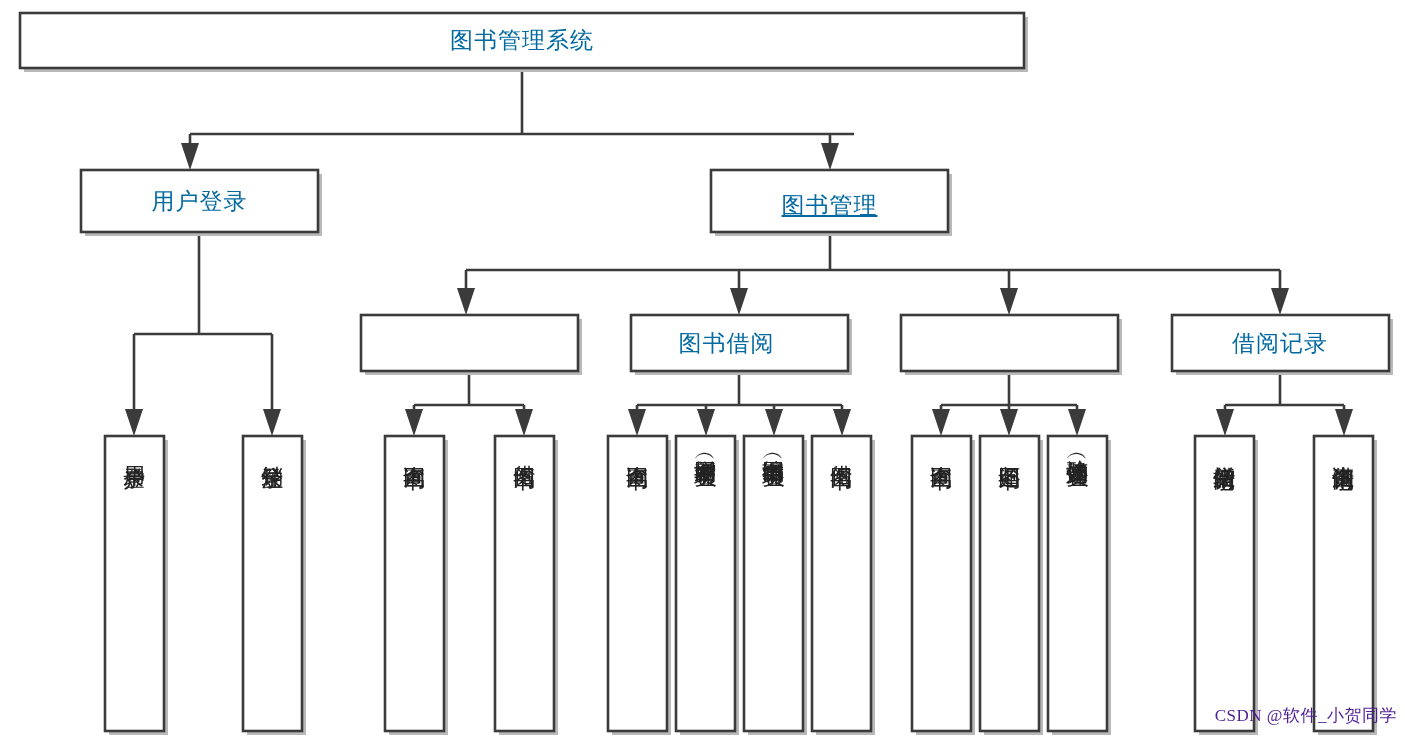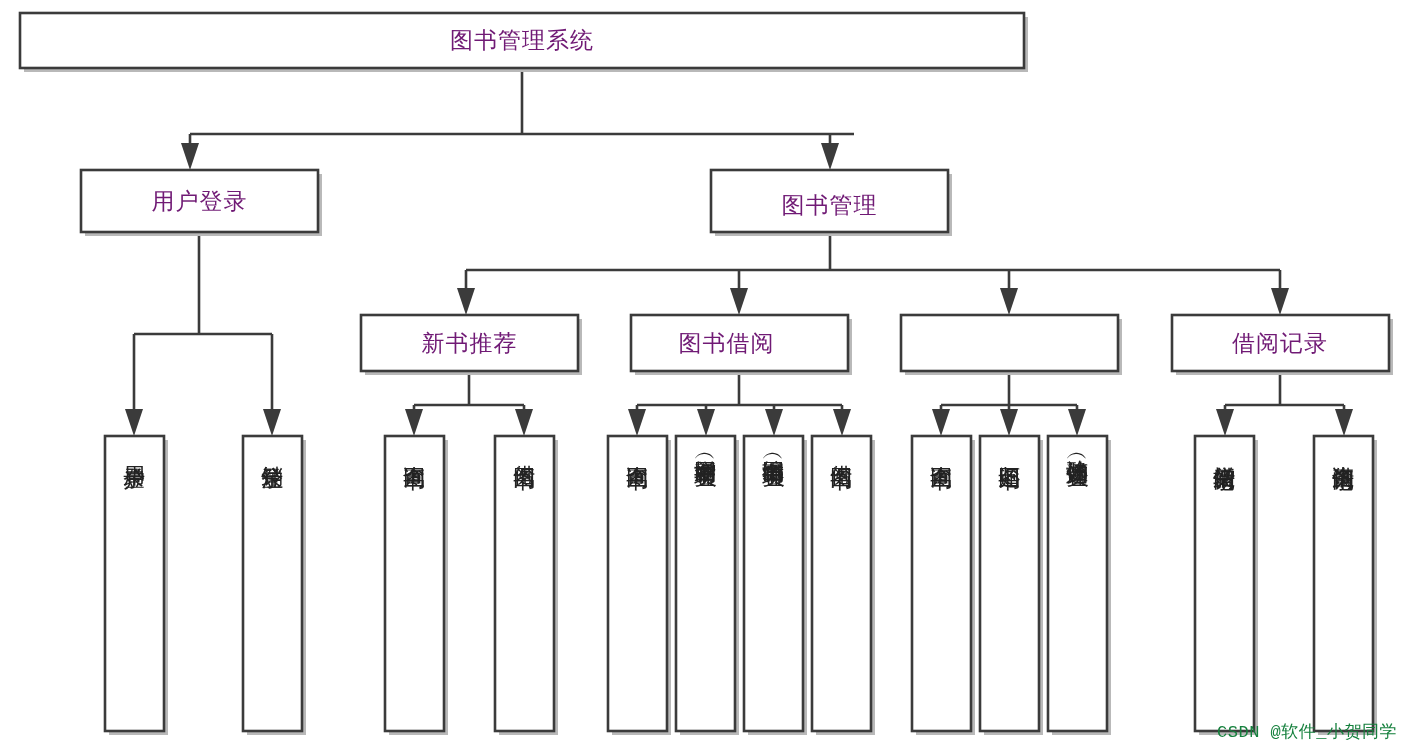--- a/index.html
+++ b/index.html
@@ -60,30 +60,30 @@
     white-space: nowrap;
   }
   .hlabel-wrap {
     position: absolute;
     display: flex;
     align-items: center;
     justify-content: center;
     pointer-events: none;
     font-family: "Liberation Sans", "DejaVu Sans", sans-serif;
     font-size: 23px;
-    color: #701a75;
+    color: #0369a1;
     letter-spacing: 1px;
   }
   #watermark {
     position: absolute;
     right: 8px;
-    bottom: 4px;
-    font-family: Liberation Mono, monospace;
+    bottom: 20px;
+    font-family: Liberation Serif, serif;
     font-size: 17px;
-    color: #15803d;
+    color: #4c1d95;
     letter-spacing: 0.5px;
     user-select: none;
   }
 </style>
 </head>
 <body>
 
 <div id="diagram-root">
 
   <svg id="tree-svg" viewBox="0 0 1405 747">
@@ -210,23 +210,22 @@
 
     <rect class="node-shadow" x="1199" y="440" width="59" height="295"></rect>
     <rect class="node-box" x="1195" y="436" width="59" height="295"></rect>
     <rect class="node-shadow" x="1318" y="440" width="59" height="295"></rect>
     <rect class="node-box" x="1314" y="436" width="59" height="295"></rect>
   </svg>
 
   <div class="hlabel-wrap" style="left:20px; top:13px; width:1004px; height:55px;">图书管理系统</div>
 
   <div class="hlabel-wrap" style="left:81px; top:170px; width:237px; height:62px;">用户登录</div>
-  <div class="hlabel-wrap" style="left:711px; top:170px; width:237px; height:70px;">图书管理</div>
-
-  <div class="hlabel-wrap" style="left:361px; top:315px; width:217px; height:56px;">新书推荐</div>
+  <div class="hlabel-wrap" style="left:711px; top:170px; width:237px; height:70px;text-decoration:underline;">图书管理</div>
+
   <div class="hlabel-wrap" style="left:618px; top:315px; width:217px; height:56px;">图书借阅</div>
   <div class="hlabel-wrap" style="left:1172px; top:315px; width:216px; height:56px;">借阅记录</div>
 
   <div class="vlabel-wrap" style="left:105px; top:448px; width:59px; height:278px;">
     <span class="vlabel-text">用户登录</span>
   </div>
   <div class="vlabel-wrap" style="left:243px; top:448px; width:59px; height:278px;">
     <span class="vlabel-text">注销登录</span>
   </div>
 

